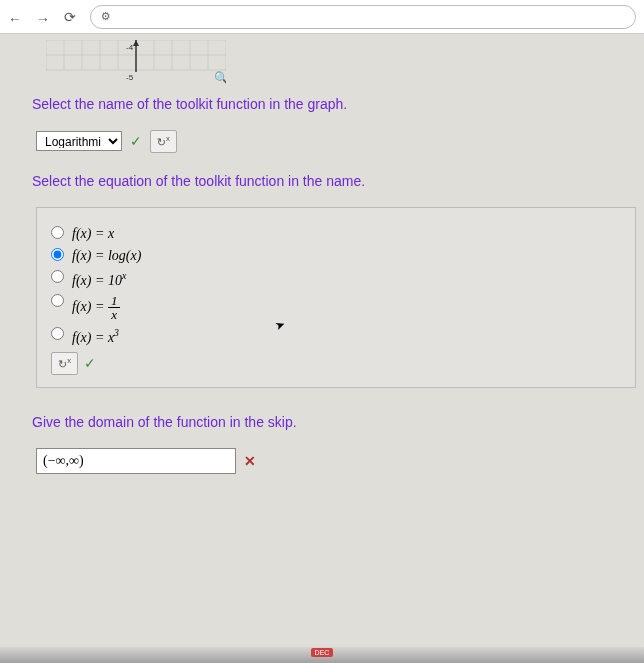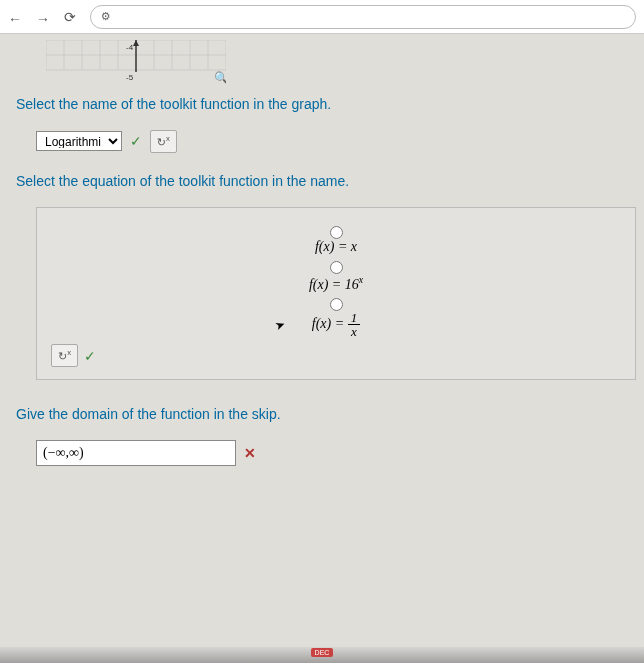--- a/index.html
+++ b/index.html
@@ -51,22 +51,22 @@
     .graph-area {
       width: 180px;
       height: 44px;
       position: relative;
       margin-left: 30px;
       margin-bottom: 8px;
     }
     .grid-svg { width: 100%; height: 100%; }
     .question {
       font-size: 14px;
-      color: #0369a1;
-      margin: 12px 0 18px 0;
+      color: #6d28d9;
+      margin: 12px 0 18px 16px;
     }
     .answer-row {
       display: flex;
       align-items: center;
       gap: 8px;
       margin-left: 20px;
       margin-bottom: 20px;
     }
     .select-box {
       border: 1px solid #888;
@@ -96,25 +96,25 @@
     }
     .radio-box {
       border: 1px solid #bbb;
       margin-left: 20px;
       padding: 12px 14px;
       background: #e4e2de;
       width: 600px;
     }
     .radio-row {
       display: flex;
-      align-items: center;
+      align-items: flex-start;
+      gap: 8px;
       margin: 6px 0;
       font-size: 14px;
       font-family: 'Times New Roman', serif;
-      flex-direction: column;
     }
     .radio-row input[type="radio"] {
       width: 13px;
       height: 13px;
       cursor: pointer;
     }
     .math {
       font-style: italic;
       font-family: 'Times New Roman', serif;
     }
@@ -222,33 +222,41 @@
   </div>
 
   <div class="question">Select the equation of the toolkit function in the name.</div>
 
   <div class="radio-box">
     <div class="radio-row">
       <input type="radio" name="eq" style="">
       <span class="math">f(x) = x</span>
     </div>
     <div class="radio-row">
-      <input type="radio" name="eq" style="">
-      <span class="math"><span>f(x) = 16</span><sup>x</sup></span>
+      <input type="radio" name="eq" checked="" style="">
+      <span class="math">f(x) = log(x)</span>
+    </div>
+    <div class="radio-row">
+      <input type="radio" name="eq" style="">
+      <span class="math"><span>f(x) = 10</span><sup>x</sup></span>
     </div>
     <div class="radio-row">
       <input type="radio" name="eq" style="">
       <span class="math">
         <span>f(x) = </span>
         <span class="frac">
             <span class="num">1</span>
             <span class="den">x</span>
           </span>
       </span>
     </div>
+    <div class="radio-row">
+      <input type="radio" name="eq" style="">
+      <span class="math"><span>f(x) = x</span><sup>3</sup></span>
+    </div>
     <div class="feedback-row">
       <span class="retry-btn">↻<sup>x</sup></span>
       <span class="check-icon">✓</span>
     </div>
   </div>
 
   <div class="question" style="margin-top:26px">Give the domain of the function in the skip.</div>
 
   <div class="answer-row">
     <input class="domain-input" value="(−∞,∞)" style="">

